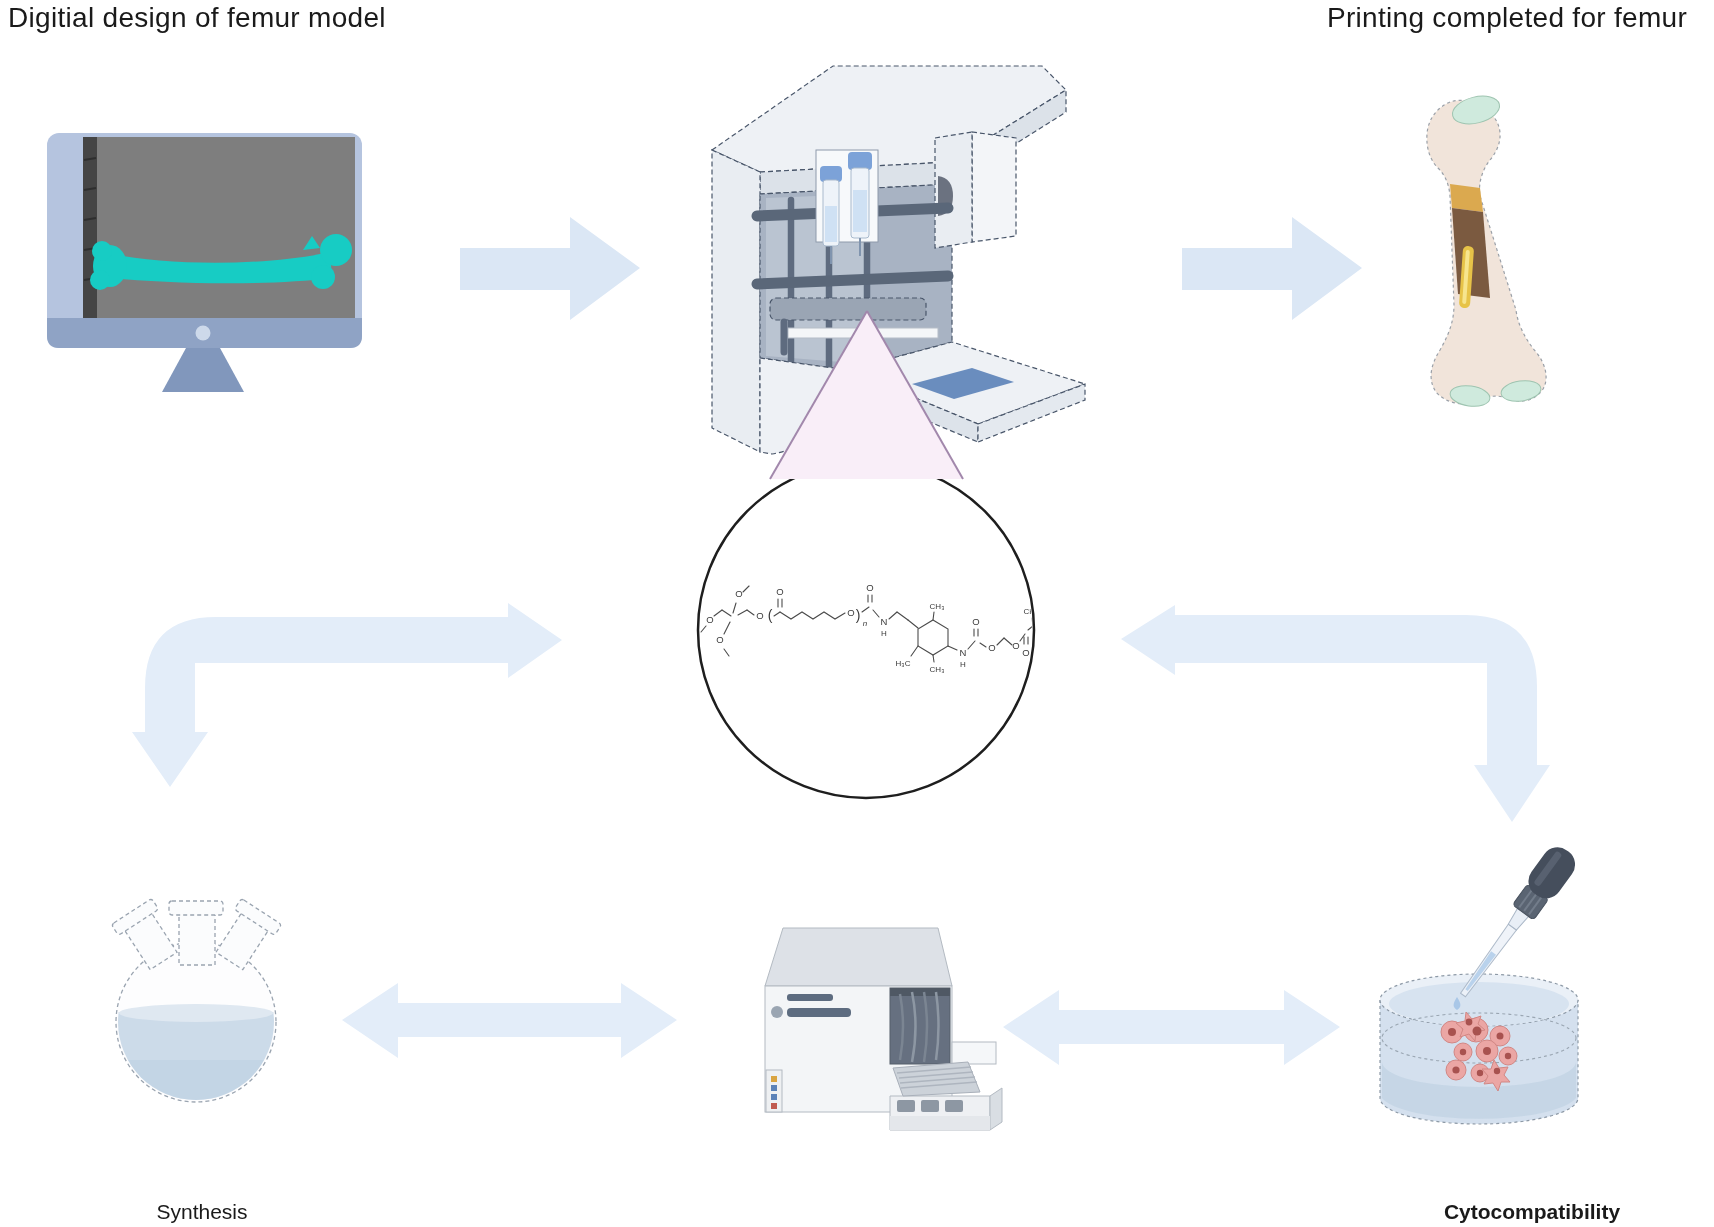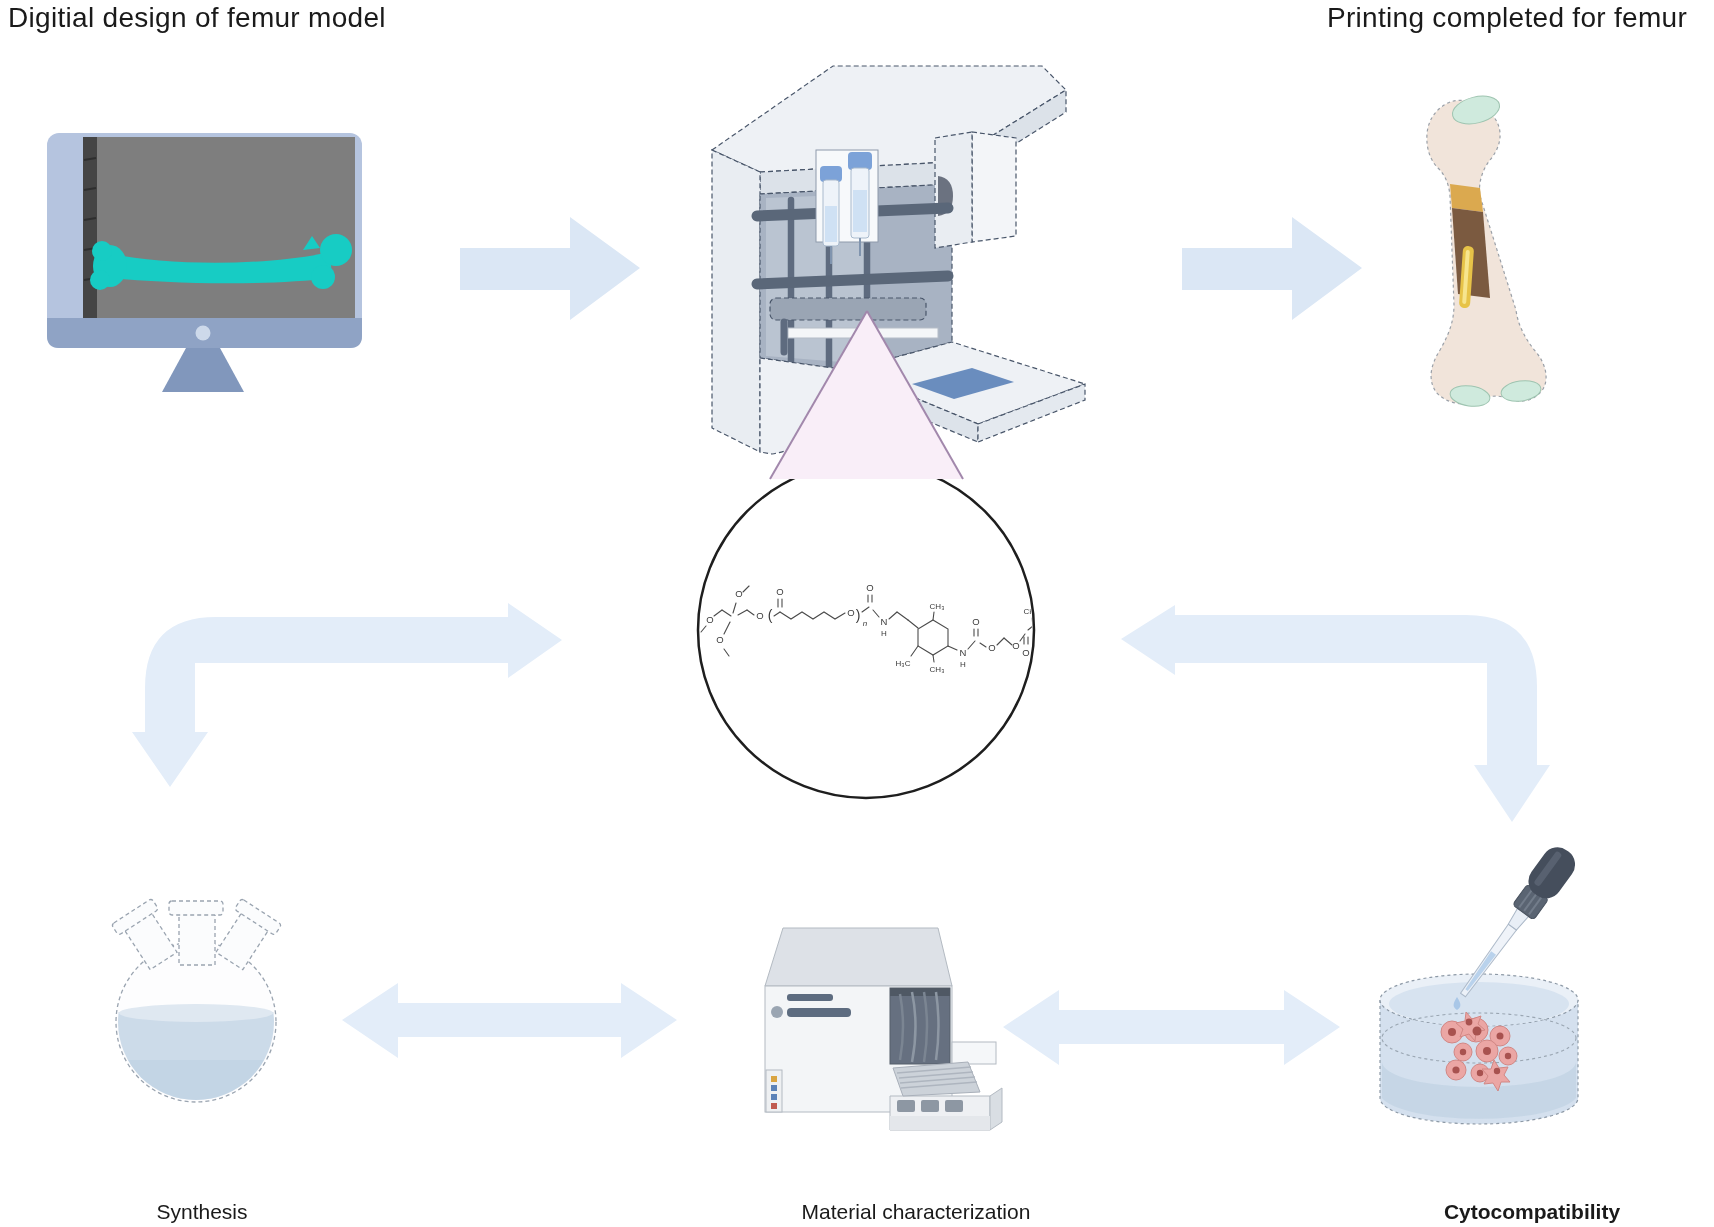--- a/index.html
+++ b/index.html
@@ -307,15 +307,14 @@
       <line x1="-6" y1="-126" x2="-6" y2="-104" stroke="#727c8a" stroke-width="2"></line>
       <line x1="0" y1="-126" x2="0" y2="-104" stroke="#727c8a" stroke-width="2"></line>
       <line x1="6" y1="-126" x2="6" y2="-104" stroke="#727c8a" stroke-width="2"></line>
       <rect x="-17" y="-178" width="34" height="54" rx="16" fill="#454e5c"></rect>
       <rect x="-9" y="-172" width="7" height="40" rx="3" fill="#5d6775" opacity="0.8"></rect>
     </g>
     <path d="M1457,997 C1461,1003 1462,1007 1457,1010 C1452,1007 1453,1003 1457,997 Z" fill="#a9c7e7"></path>
   </svg>
 
   <div class="blabel l-syn">Synthesis</div>
-  <div class="blabel l-mat">Material characterization</div>
   <div class="blabel l-cyt">Cytocompatibility</div>
 </div>
 
 </body></html>

